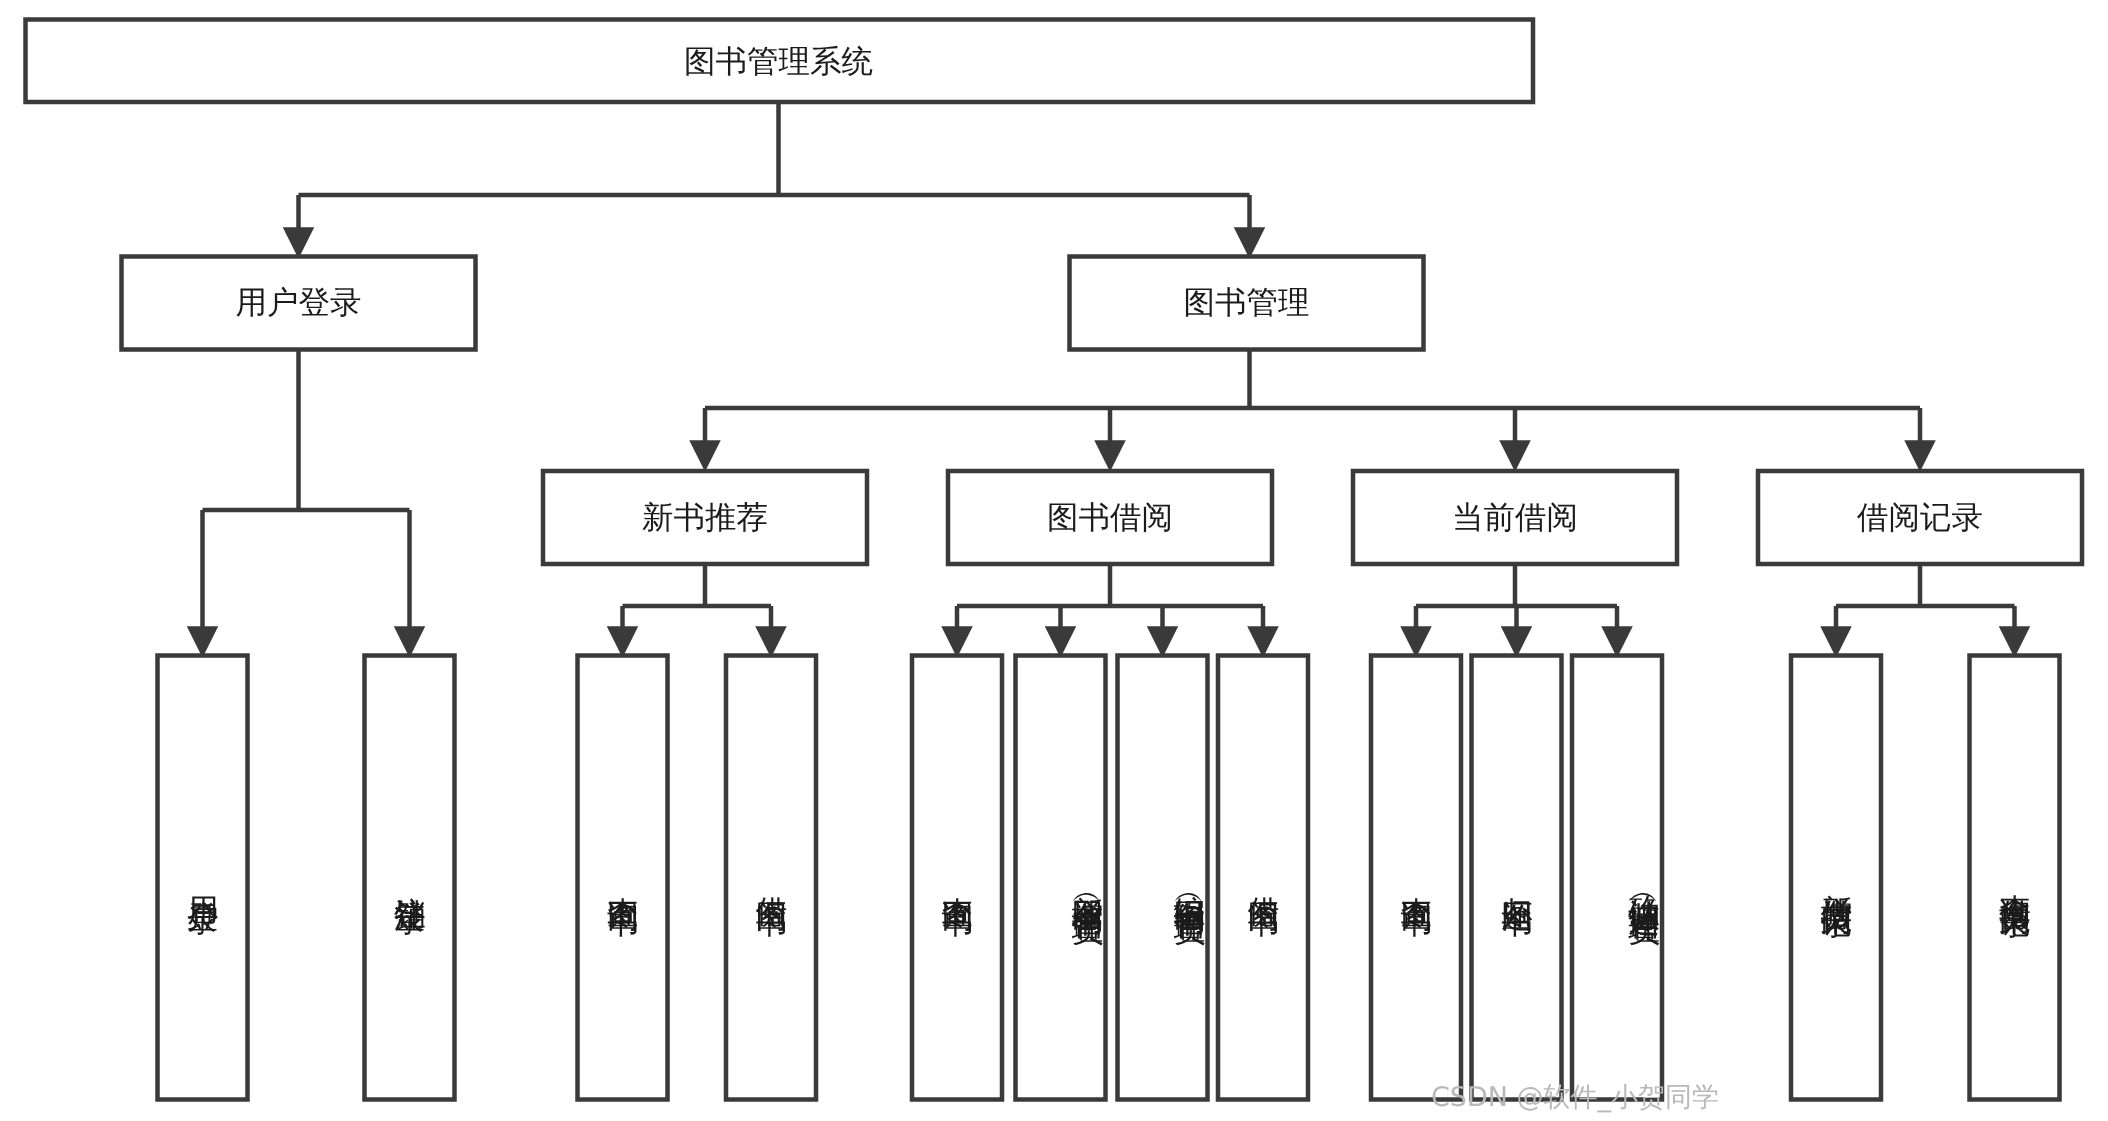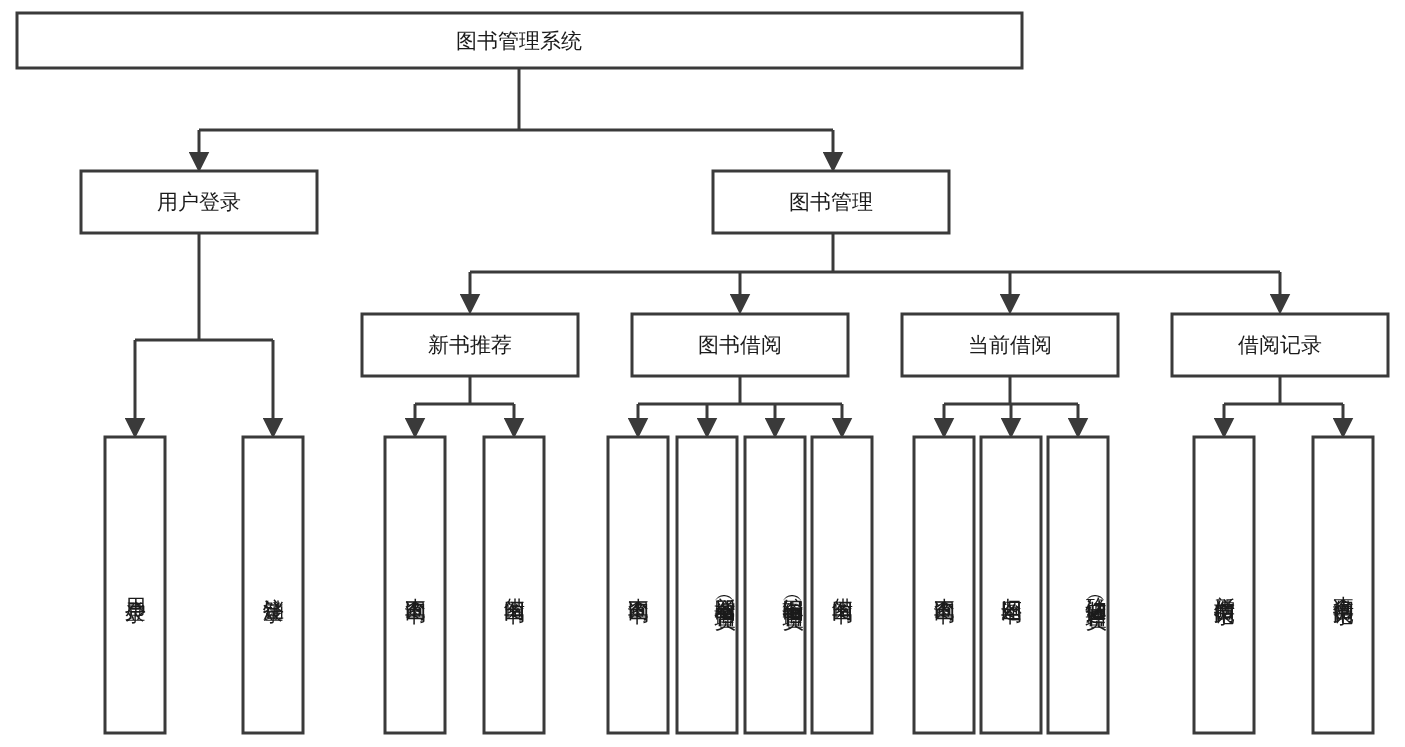--- a/index.html
+++ b/index.html
@@ -210,13 +210,14 @@
   <div class="leaf-label" style="left:745px; top:437px; width:60px; height:296px; align-items:flex-start; padding-top:8px; box-sizing:border-box;">编辑图书（管理员）</div>
   <div class="leaf-label" style="left:812px; top:437px; width:60px; height:296px;">借阅图书</div>
 
   <div class="leaf-label" style="left:914px; top:437px; width:60px; height:296px;">查询图书</div>
   <div class="leaf-label" style="left:981px; top:437px; width:60px; height:296px;">归还图书</div>
   <div class="leaf-label" style="left:1048px; top:437px; width:60px; height:296px; align-items:flex-start; padding-top:8px; box-sizing:border-box;">确认归还（管理员）</div>
 
   <div class="leaf-label" style="left:1194px; top:437px; width:60px; height:296px;">新增借阅记录</div>
   <div class="leaf-label" style="left:1313px; top:437px; width:60px; height:296px;">查询借阅记录</div>
 
+  <div class="watermark">CSDN @软件_小贺同学</div>
 </div>
 
 </body></html>

